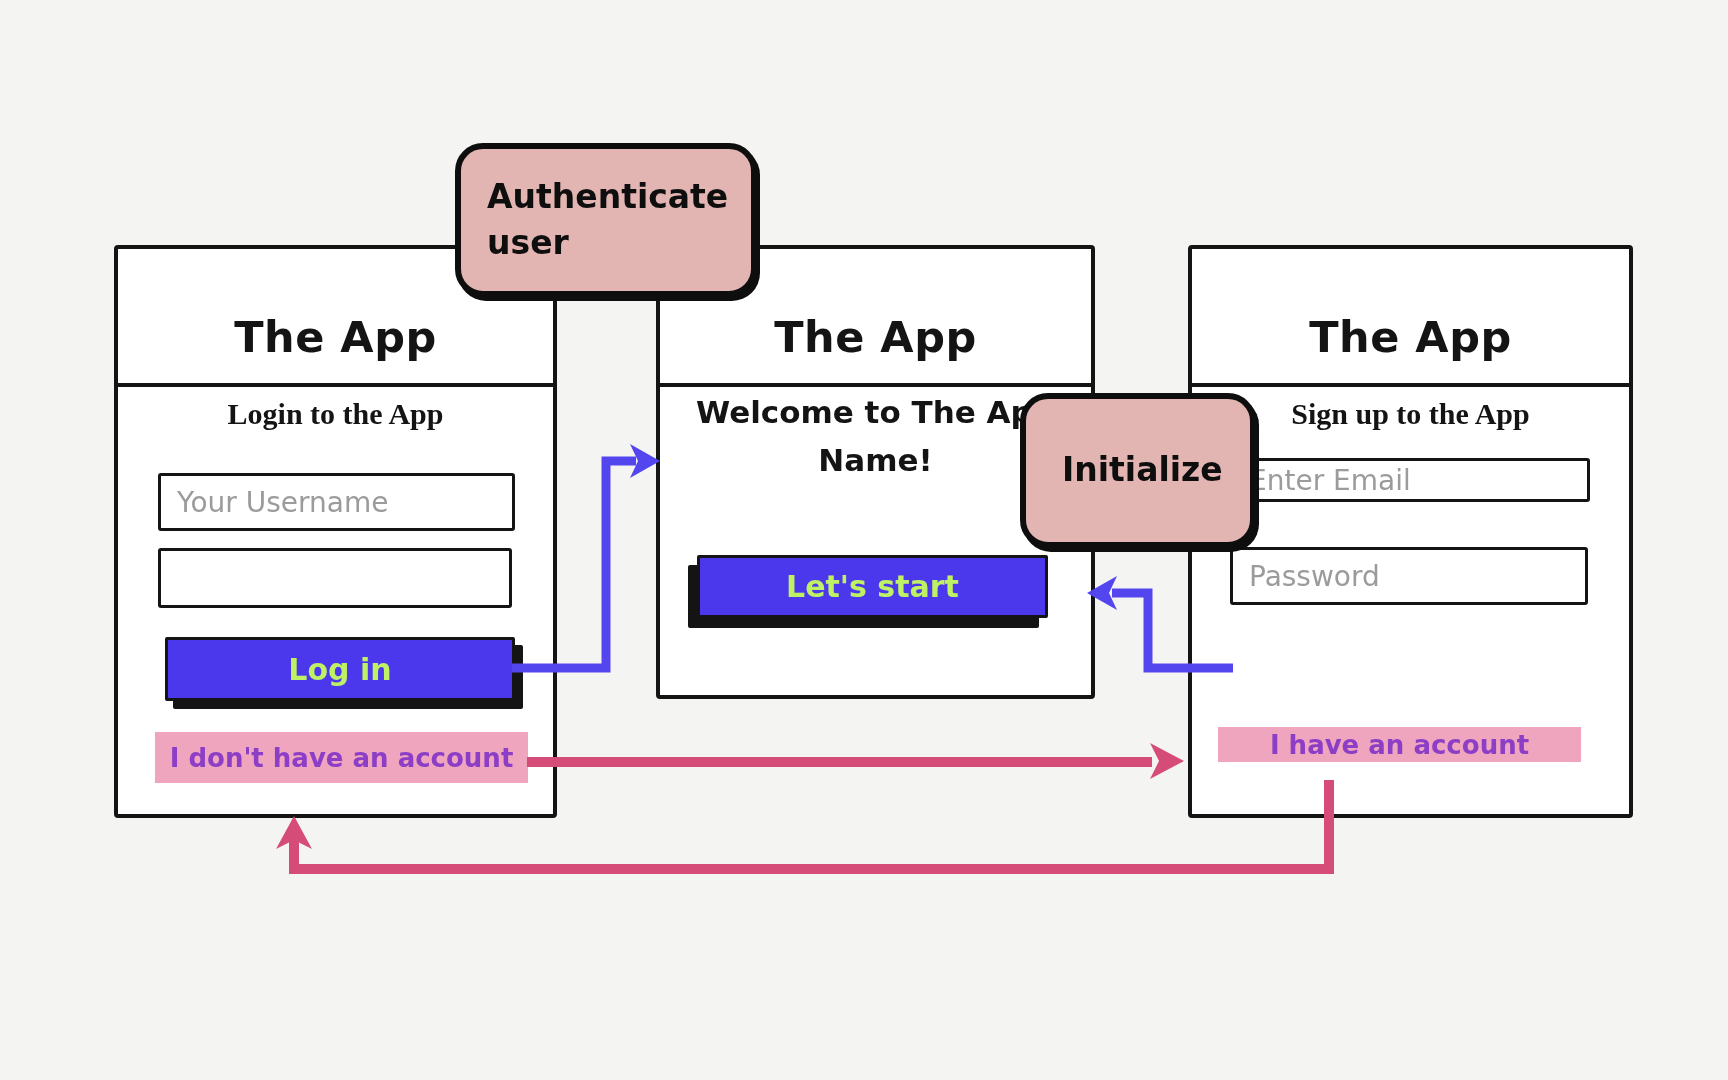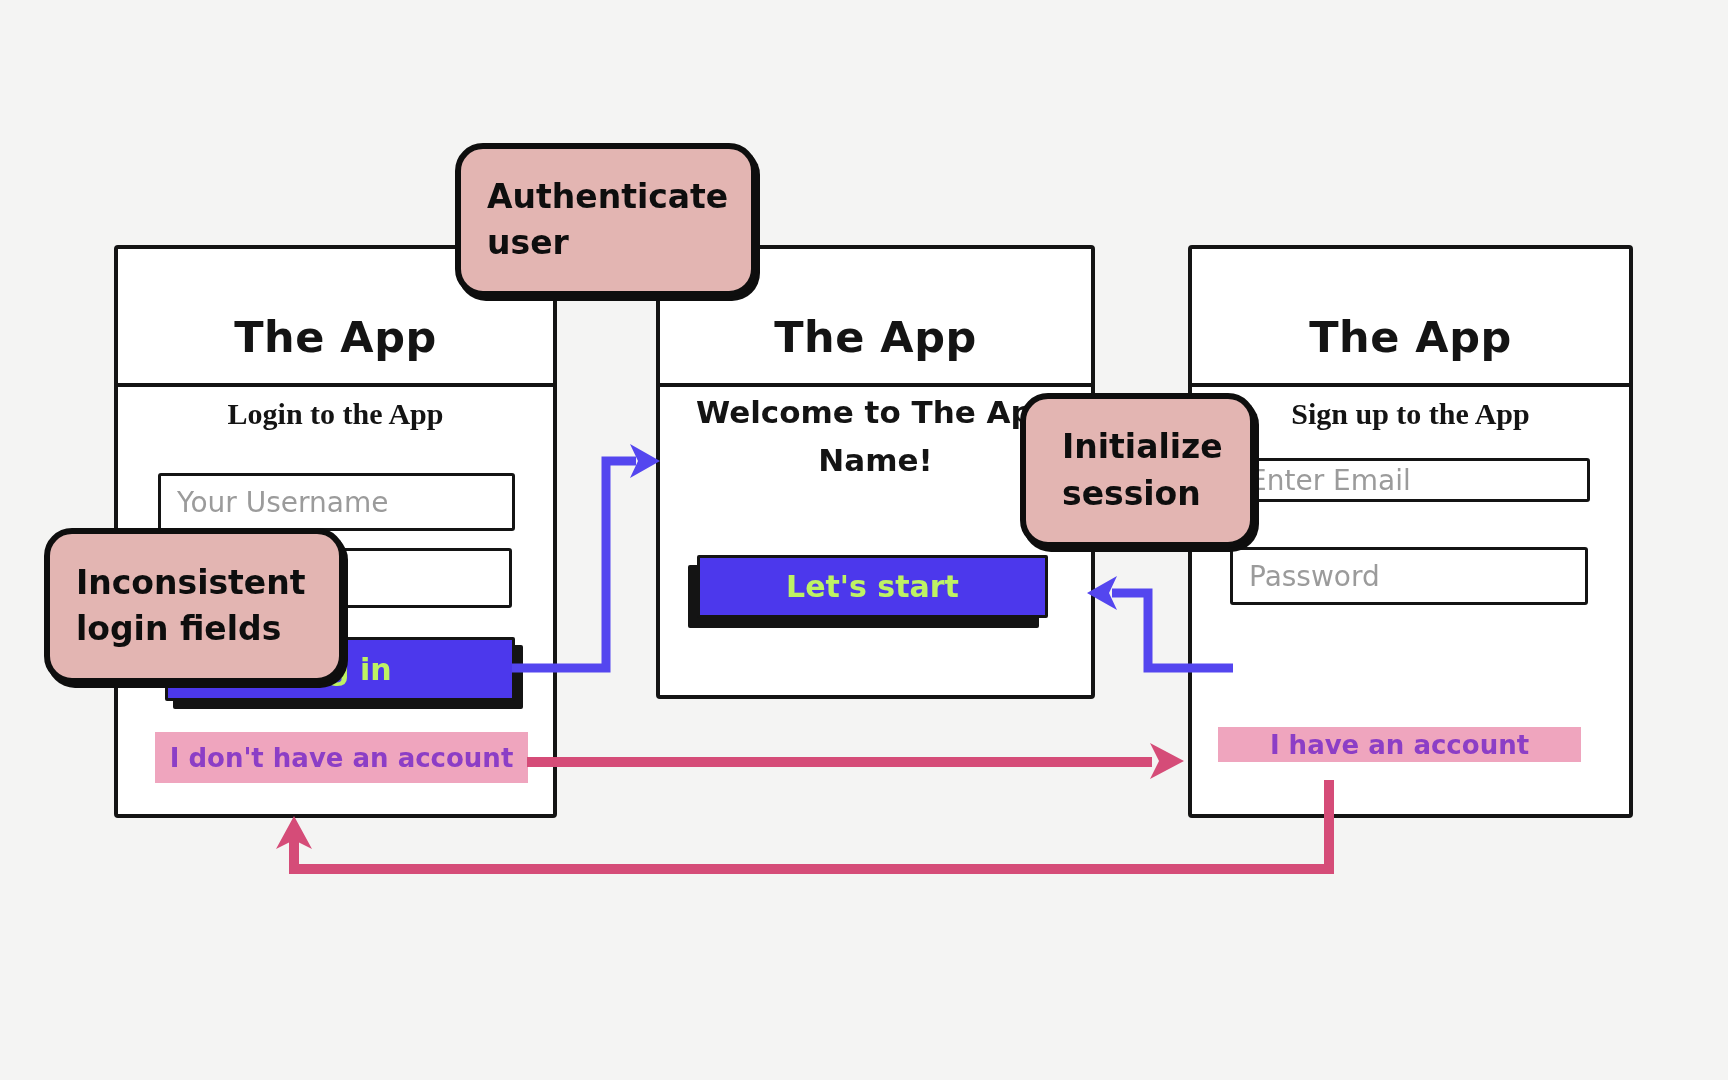--- a/index.html
+++ b/index.html
@@ -132,22 +132,17 @@
     <g>
       <path class="line-pink" d="M 1329 780 V 869 H 294 V 838"></path>
       <polygon class="head-pink" points="294,816 276,849 294,840 312,849"></polygon>
     </g>
   </svg>
 
   <div class="note note-authenticate">
     <span class="note-line">Authenticate</span>
     <span class="note-line">user</span>
   </div>
-  <div class="note note-inconsistent">
-    <span class="note-line">Inconsistent</span>
-    <span class="note-line">login fields</span>
-  </div>
   <div class="note note-initialize">
     <span class="note-line">Initialize</span>
-    <span class="note-line">session</span>
   </div>
 
 </div>
 
 </body></html>

